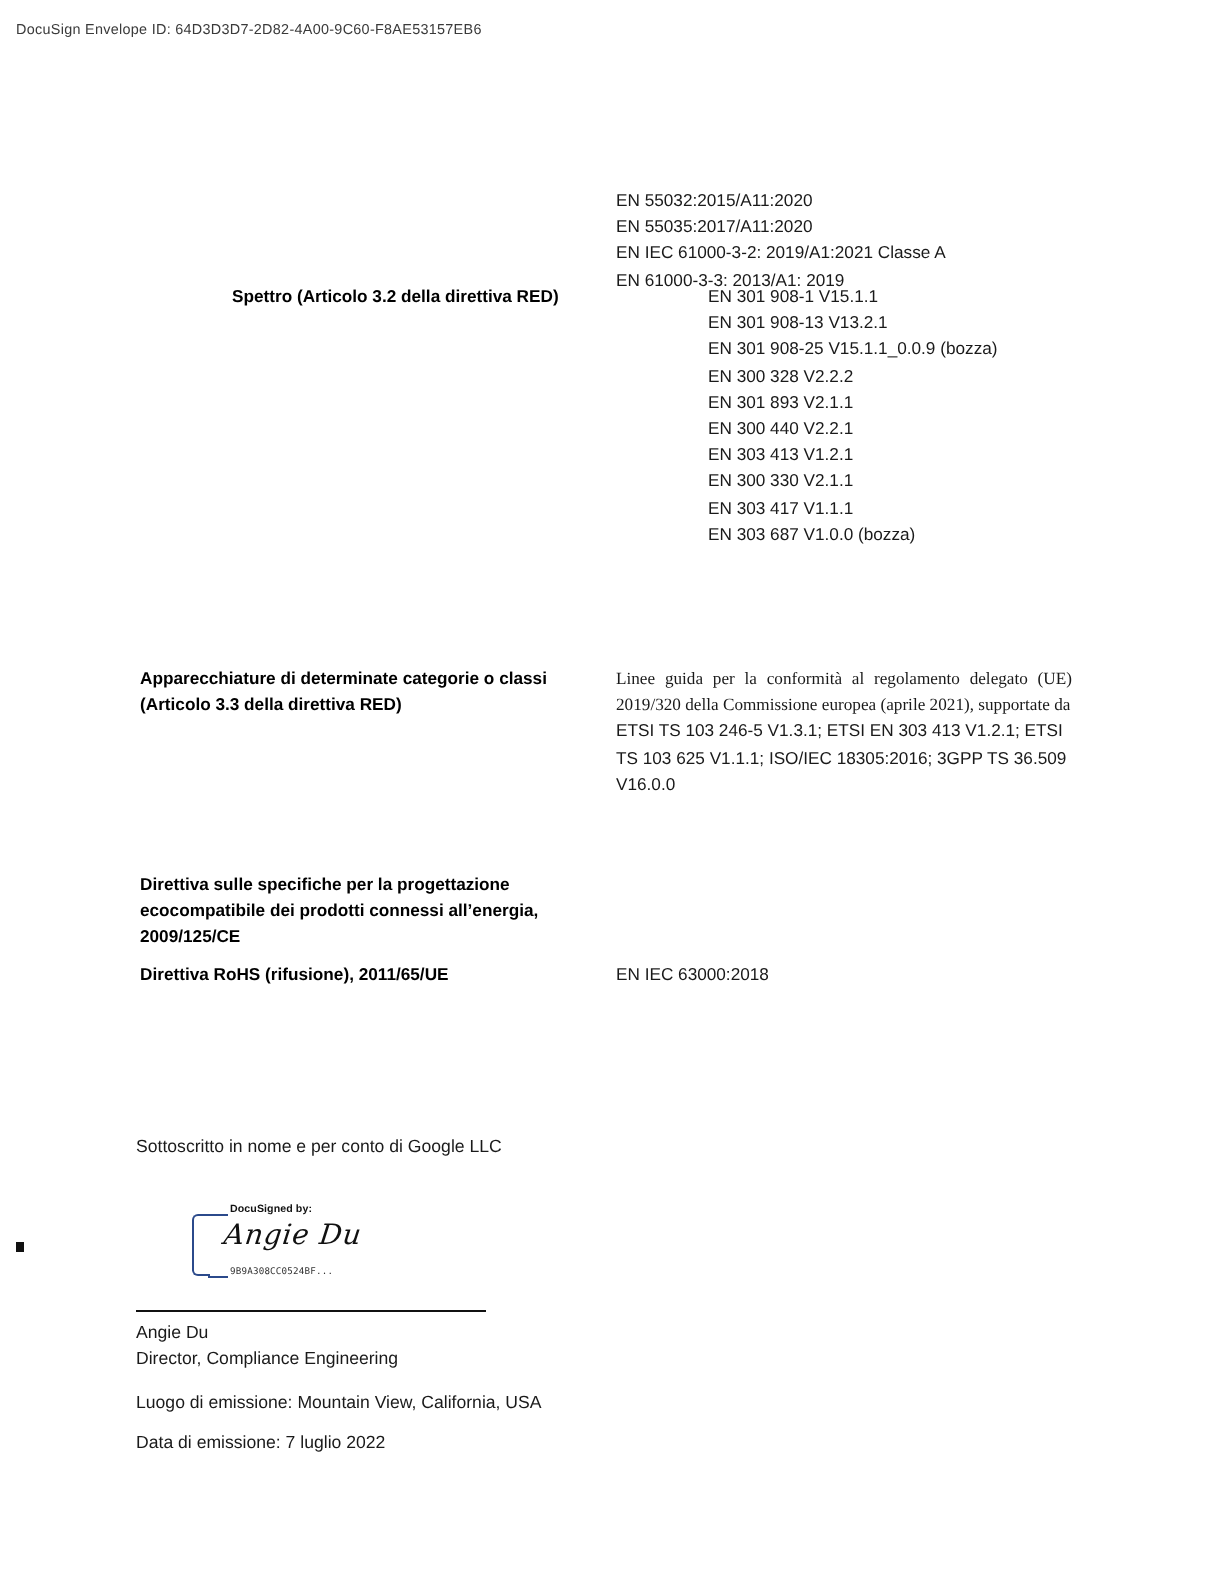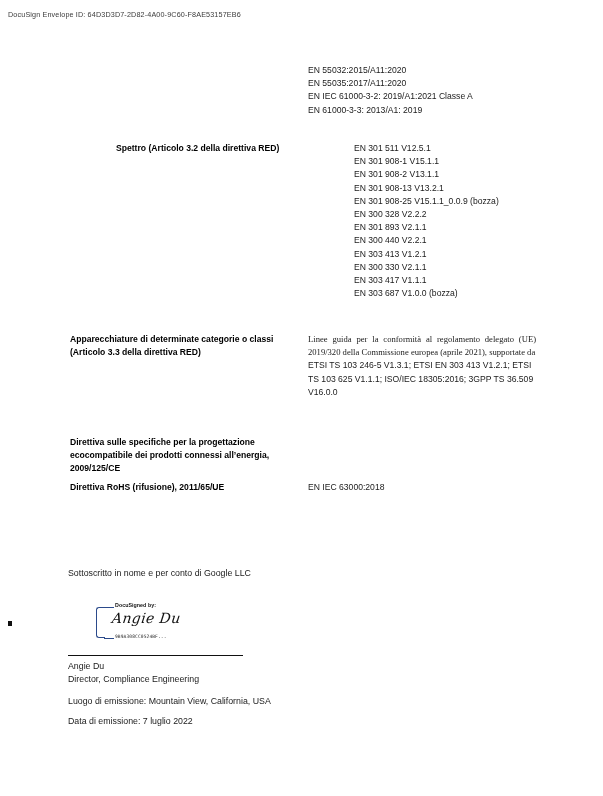--- a/index.html
+++ b/index.html
@@ -60,21 +60,21 @@
     text-align: justify;
     text-justify: inter-word;
     font-family: Liberation Serif, serif;
   }
 
   .value-line {
     white-space: nowrap;
   }
 
   
-  #sec-emc     { top: 64px;  left: 70px; }
+  #sec-emc     { top: 94px;  left: 70px; }
   #sec-spettro { top: 142px; left: 70px; margin-left: 46px; }
   #sec-art33   { top: 333px; left: 70px; }
   #sec-eco     { top: 436px; left: 70px; align-items: flex-end; }
   #sec-rohs    { top: 481px; left: 70px; }
 
   
   .sig-intro {
     position: absolute;
     top: 568px;
     left: 68px;
@@ -204,23 +204,21 @@
       <div class="value-line">EN 55032:2015/A11:2020</div>
       <div class="value-line">EN 55035:2017/A11:2020</div>
       <div class="value-line">EN IEC 61000-3-2: 2019/A1:2021 Classe A</div>
       <div class="value-line">EN 61000-3-3: 2013/A1: 2019</div>
     </div>
   </div>
 
   <div class="row" id="sec-spettro">
     <div class="label-col">Spettro (Articolo 3.2 della direttiva RED)</div>
     <div class="value-col">
-      <div class="value-line">EN 301 511 V12.5.1</div>
       <div class="value-line">EN 301 908-1 V15.1.1</div>
-      <div class="value-line">EN 301 908-2 V13.1.1</div>
       <div class="value-line">EN 301 908-13 V13.2.1</div>
       <div class="value-line">EN 301 908-25 V15.1.1_0.0.9 (bozza)</div>
       <div class="value-line">EN 300 328 V2.2.2</div>
       <div class="value-line">EN 301 893 V2.1.1</div>
       <div class="value-line">EN 300 440 V2.2.1</div>
       <div class="value-line">EN 303 413 V1.2.1</div>
       <div class="value-line">EN 300 330 V2.1.1</div>
       <div class="value-line">EN 303 417 V1.1.1</div>
       <div class="value-line">EN 303 687 V1.0.0 (bozza)</div>
     </div>

